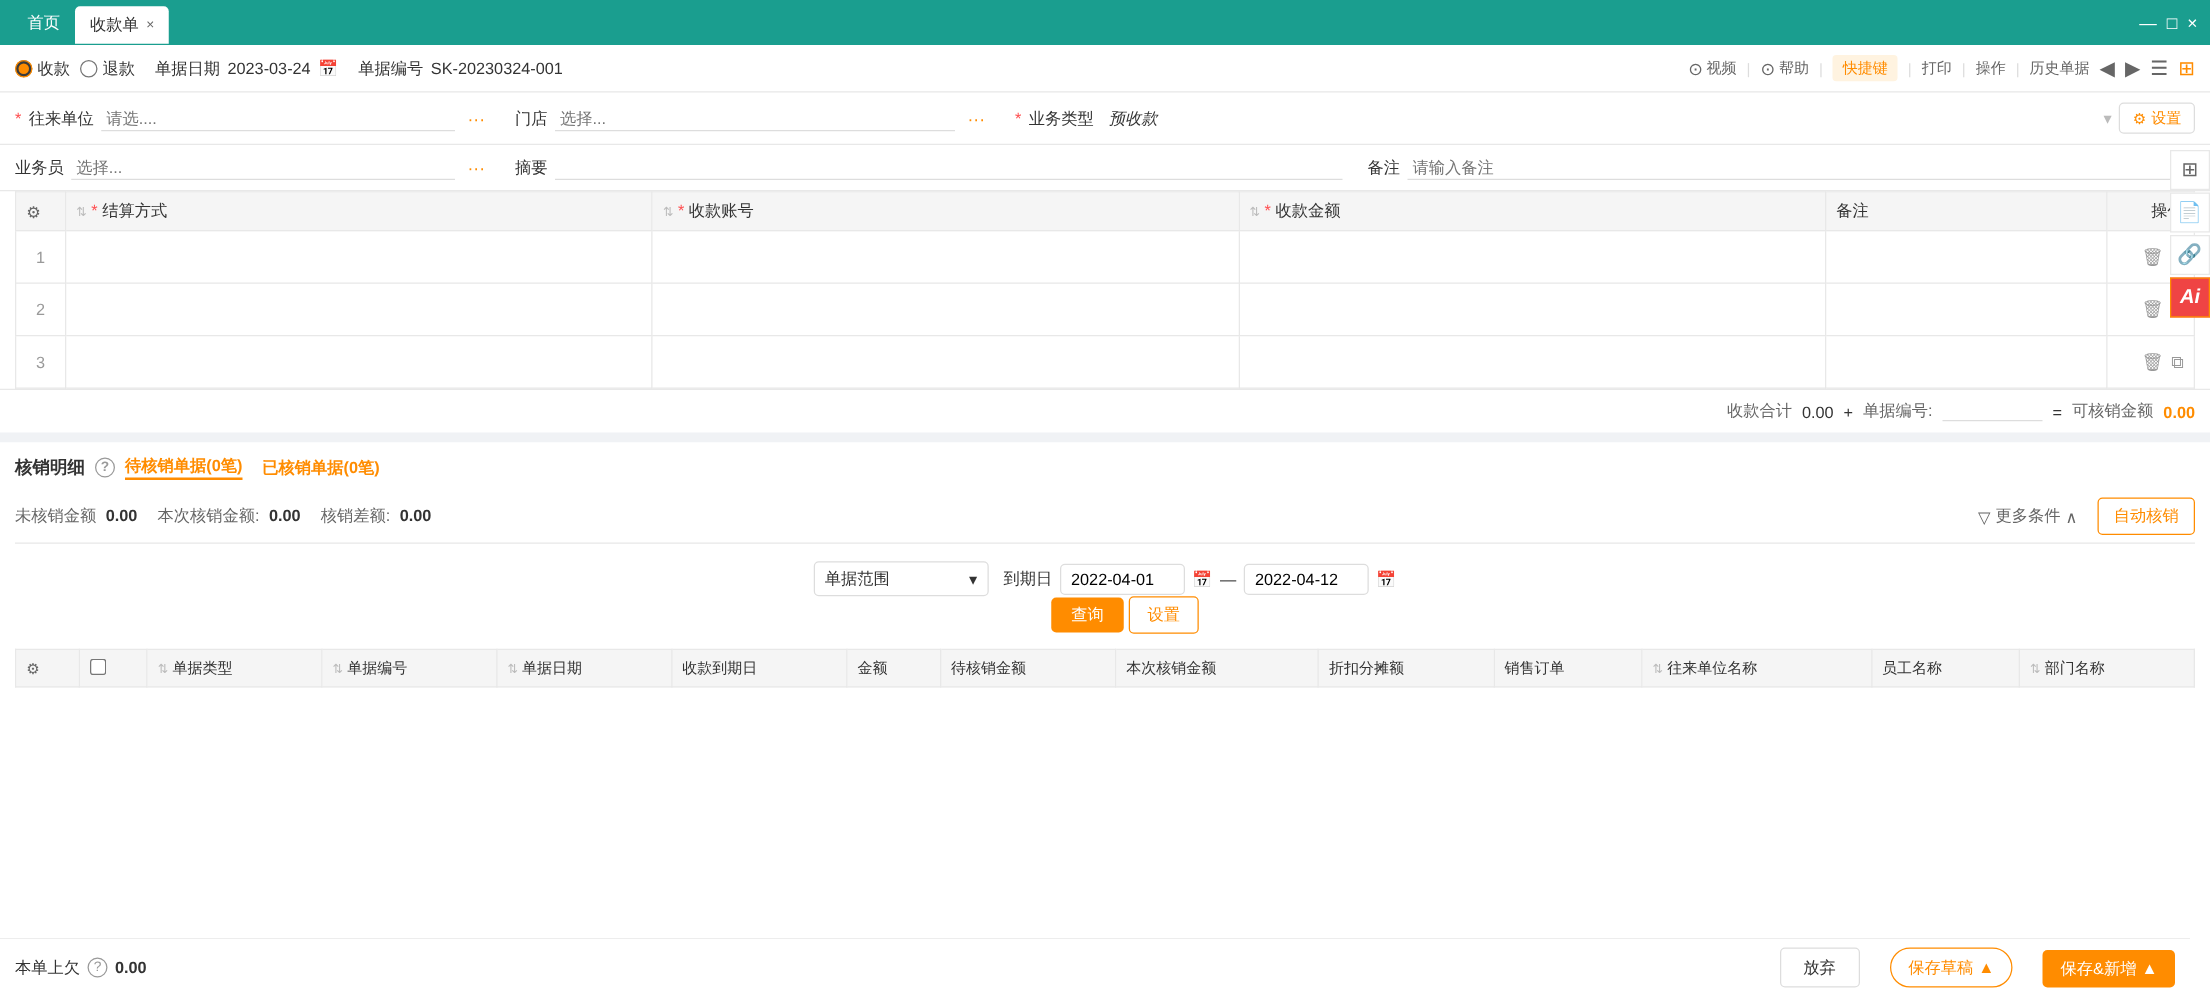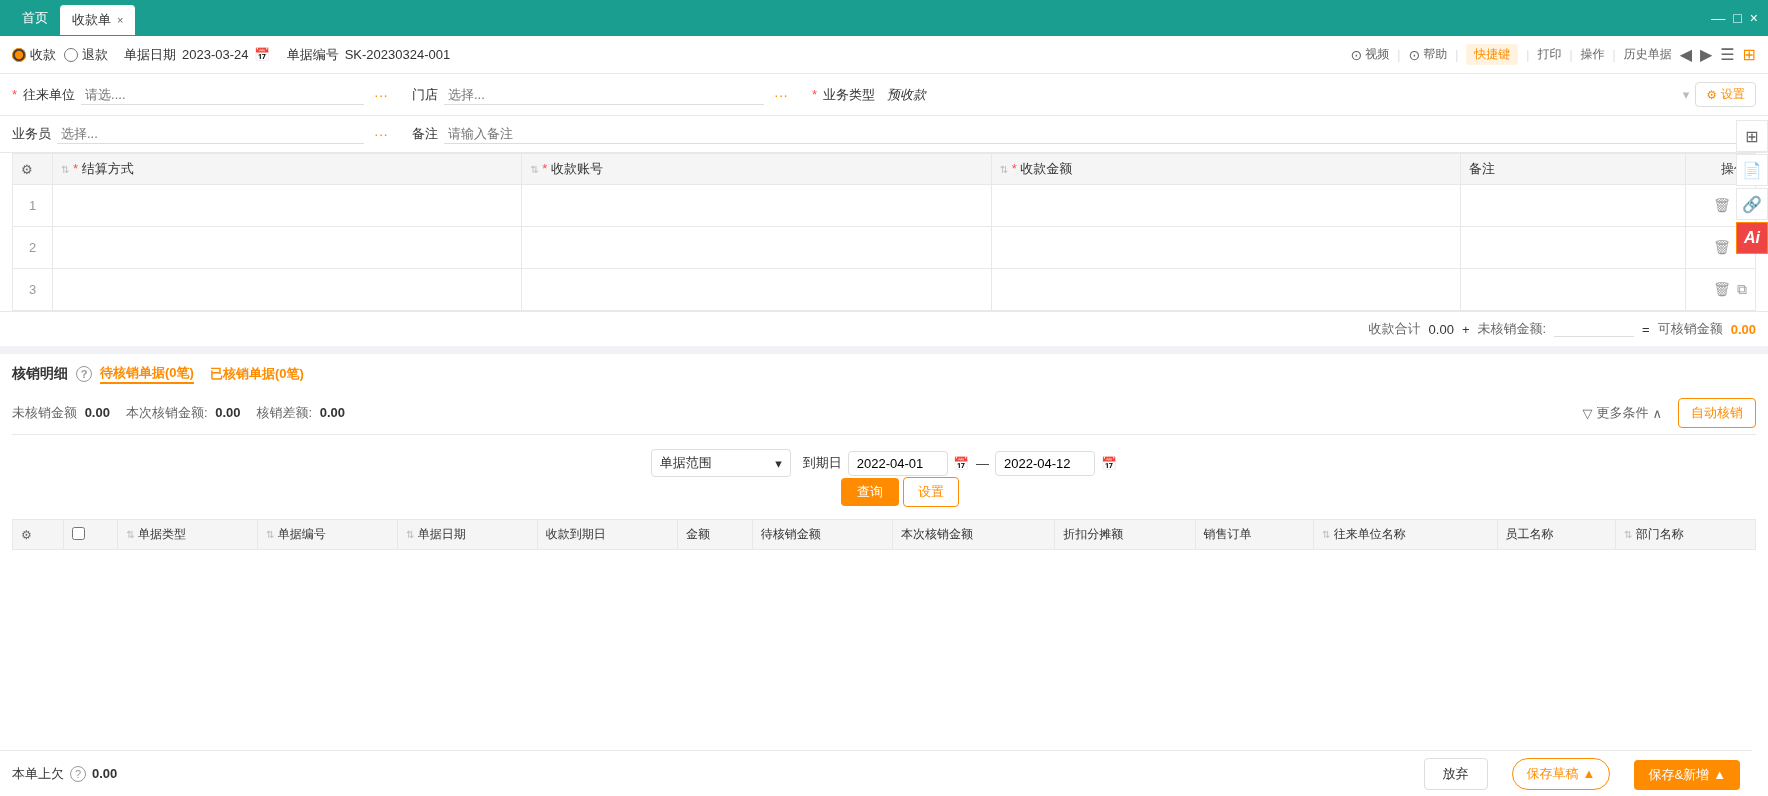--- a/index.html
+++ b/index.html
@@ -496,20 +496,24 @@
         <span>设置</span>
       </button>
     </div>
   </div>
 
   <div class="form-row">
     <div class="form-field" style="flex:2; max-width:380px;">
       <span class="form-field-label">业务员</span>
       <input class="form-input" type="text" placeholder="选择..." style="">
       <span class="more-btn">···</span>
+    </div>
+    <div class="form-field" style="flex:2; margin-left:20px;">
+      <span class="form-field-label">摘要</span>
+      <input class="form-input" type="text" style="flex: 1 1 0%;">
     </div>
     <div class="form-field" style="flex:2; margin-left:20px;">
       <span class="form-field-label">备注</span>
       <input class="form-input" type="text" style="flex: 1 1 0%;" placeholder="请输入备注">
     </div>
   </div>
 
   <div class="table-section">
     <table class="data-table">
       <thead>
@@ -581,21 +585,21 @@
           </td>
         </tr>
       </tbody>
     </table>
   </div>
 
   <div class="summary-row">
     <span class="sum-label">收款合计</span>
     <span class="sum-value">0.00</span>
     <span>+</span>
-    <span class="sum-label">未核销金额:</span>
+    <span class="sum-label">单据编号:</span>
     <input class="summary-input" type="text" style="">
     <span>=</span>
     <span class="sum-label">可核销金额</span>
     <span class="sum-result">0.00</span>
   </div>
 
   <div class="section-divider"></div>
 
   <div class="hexiao-section">
     <div class="hexiao-title">

